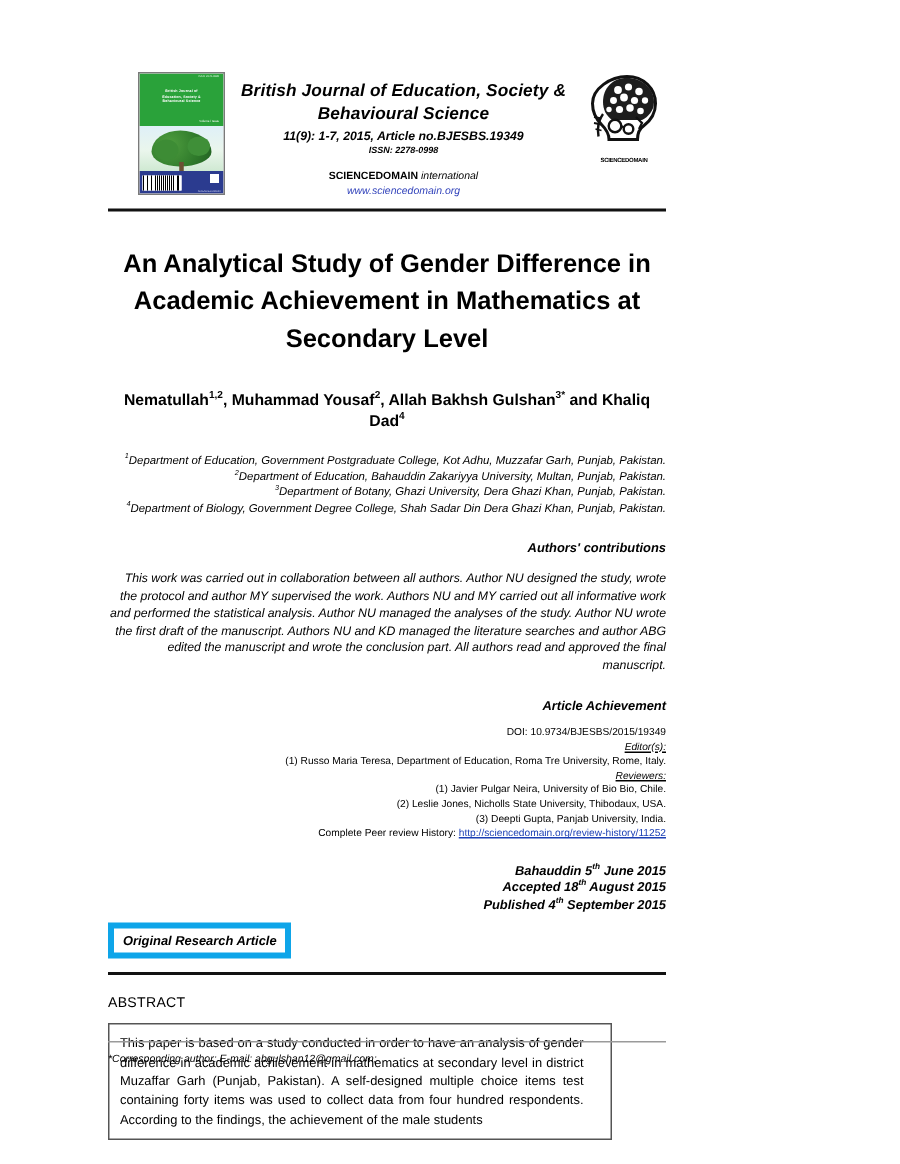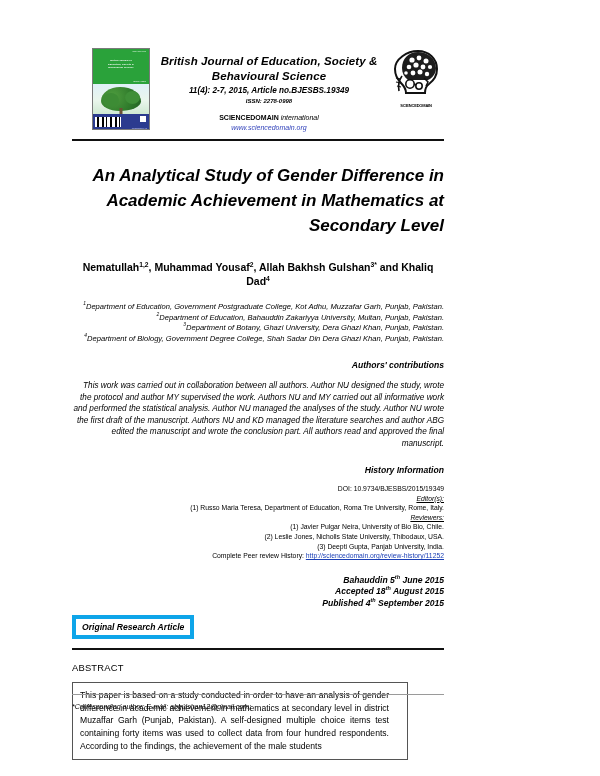--- a/index.html
+++ b/index.html
@@ -217,22 +217,21 @@
     margin: 7px 72px 0 72px;
     border-top: 2.5px solid #111111;
   }
 
   
   .title {
     margin: 22px 72px 0 72px;
     font-size: 17px;
     font-weight: bold;
     line-height: 25px;
-    text-align: right;
-    font-style: italic;
+    text-align: center;
   }
   .authors {
     margin: 22px 72px 0 72px;
     font-size: 10.5px;
     font-weight: bold;
     text-align: center;
     line-height: 14px;
   }
   sup { font-size: 64%; vertical-align: super; line-height: 0; }
 
@@ -356,21 +355,21 @@
       </div>
       <div class="cover-bottom">
         <div class="barcode"></div>
         <div class="cover-logo-sq"></div>
         <div class="cover-foot-txt">SCIENCEDOMAIN</div>
       </div>
     </div>
 
     <div class="journal-block">
       <div class="journal-name">British Journal of Education, Society &amp; Behavioural Science</div>
-      <div class="journal-issue">11(4): 2-7, 2015, Article no.BJESBS.19349</div>
+      <div class="journal-issue">11(9): 1-7, 2015, Article no.BJESBS.19349</div>
       <div class="journal-issn">ISSN: 2278-0998</div>
       <div class="journal-pub"><span>SCIENCEDOMAIN</span> <span class="intl">international</span></div>
       <div class="journal-url">www.sciencedomain.org</div>
     </div>
 
     <div class="sdi-logo">
       <svg width="56" height="50" viewBox="0 0 56 50">
         <path d="M30 3 C41 3 49 11 49 21 C49 28 45 33 41 36 C38 38 37 41 37 45 L18 45 C18 41 16 38 13 35 C9 31 7 27 7 21 C7 11 19 3 30 3 Z" fill="#ffffff" stroke="#111111" stroke-width="2"></path>
         <path d="M30 4 C40 4 48 11 48 20 C48 26 44 30 40 32 L20 32 C16 29 14 25 14 20 C14 11 20 4 30 4 Z" fill="#1d1d1d"></path>
         <g fill="#ffffff">
@@ -406,21 +405,21 @@
   <div class="affil">
     <span class="ln first"><sup>1</sup><span>Department of Education, Government Postgraduate College, Kot Adhu, Muzzafar Garh, Punjab, Pakistan.</span></span>
     <span class="ln"><sup>2</sup><span>Department of Education, Bahauddin Zakariyya University, Multan, Punjab, Pakistan.</span></span>
     <span class="ln"><sup>3</sup><span>Department of Botany, Ghazi University, Dera Ghazi Khan, Punjab, Pakistan.</span></span>
     <span class="ln"><sup>4</sup><span>Department of Biology, Government Degree College, Shah Sadar Din Dera Ghazi Khan, Punjab, Pakistan.</span></span>
   </div>
 
   <div class="sec-head">Authors' contributions</div>
   <div class="contrib">This work was carried out in collaboration between all authors. Author NU designed the study, wrote the protocol and author MY supervised the work. Authors NU and MY carried out all informative work and performed the statistical analysis. Author NU managed the analyses of the study. Author NU wrote the first draft of the manuscript. Authors NU and KD managed the literature searches and author ABG edited the manuscript and wrote the conclusion part. All authors read and approved the final manuscript.</div>
 
-  <div class="sec-head">History Information</div>
+  <div class="sec-head">Article Achievement</div>
   <div class="artinfo">
     <div>DOI: 10.9734/BJESBS/2015/19349</div>
     <div class="u">Editor(s):</div>
     <div>(1) Russo Maria Teresa, Department of Education, Roma Tre University, Rome, Italy.</div>
     <div class="u">Reviewers:</div>
     <div>(1) Javier Pulgar Neira, University of Bio Bio, Chile.</div>
     <div>(2) Leslie Jones, Nicholls State University, Thibodaux, USA.</div>
     <div>(3) Deepti Gupta, Panjab University, India.</div>
     <div><span>Complete Peer review History:</span> <span class="link">http://sciencedomain.org/review-history/11252</span></div>
   </div>

